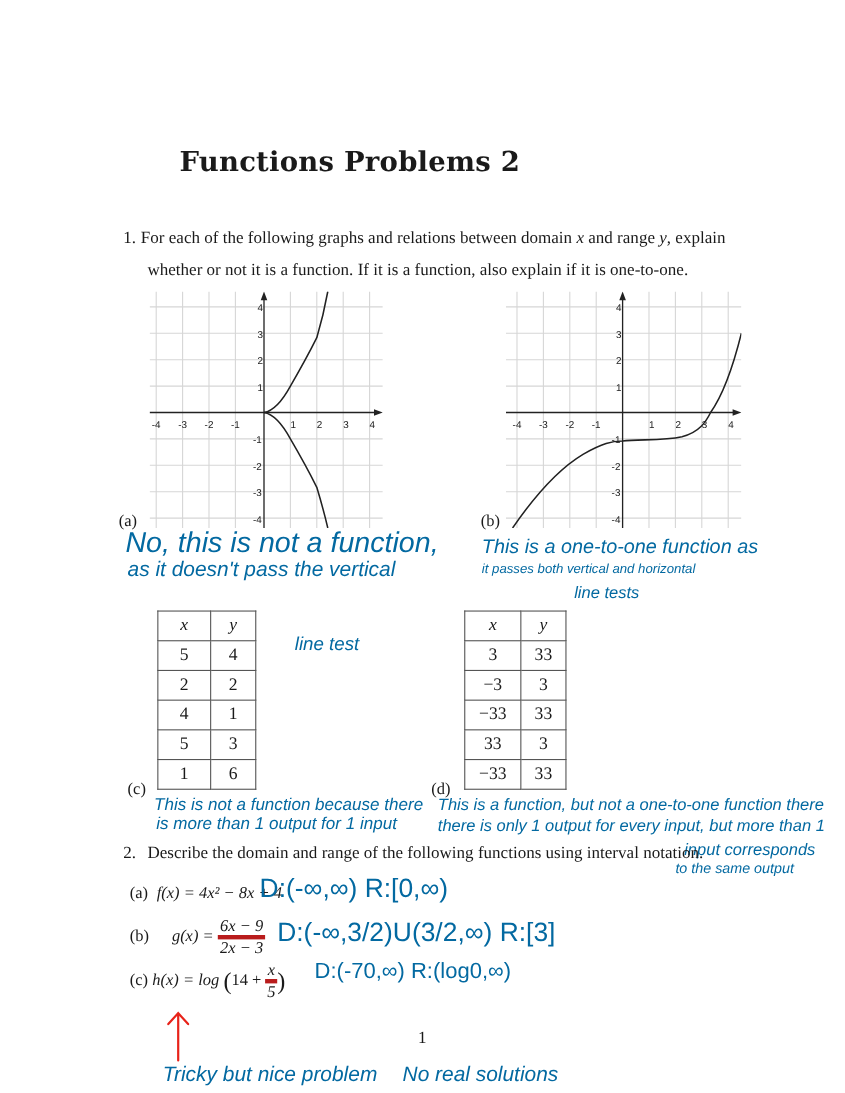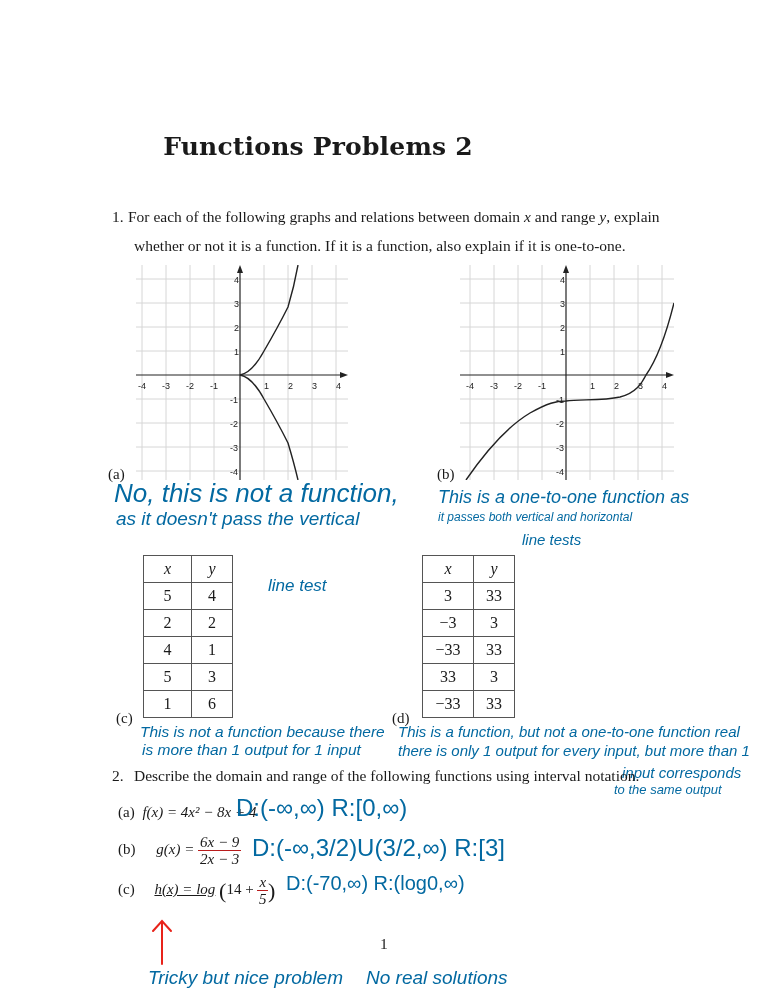--- a/index.html
+++ b/index.html
@@ -11,21 +11,21 @@
     .para { font-family: "Liberation Serif", serif; font-size: 15.5px; line-height: 20px; }
     .ital { font-style: italic; }
     .hand { font-family: "Liberation Sans", sans-serif; color: #0369a1; font-style: italic; }
     table.xy { border-collapse: collapse; font-family: "Liberation Serif", serif; font-size: 16px; }
     table.xy td { border: 1px solid #555; height: 26px; text-align: center; padding: 0; }
     .lbl { font-family: "Liberation Serif", serif; font-size: 15px; }
     svg text { font-family: "Liberation Sans", sans-serif; }
     .math { font-family: "Liberation Serif", serif; font-size: 15px; }
     .frac { display: inline-block; vertical-align: middle; text-align: center; }
     .frac span { display: block; line-height: 16px; }
-    .frac .num { border-bottom: 1px solid #b91c1c; padding: 0 2px; }
+    .frac .num { border-bottom: 4px solid #b91c1c; padding: 0 2px; }
   </style>
 </head>
 <body>
 
 <div class="abs title">Functions Problems 2</div>
 
 <div class="abs para" style="left:112px; top:207px;">1.</div>
 <div class="abs para" style="left:128px; top:207px; width:620px;">
   <span>For each of the following graphs and relations between domain </span><span class="ital">x</span><span> and range </span><span class="ital">y</span><span>, explain</span>
 </div>
@@ -186,21 +186,21 @@
         <td>−33</td>
         <td>33</td>
       </tr>
 </tbody>
   </table>
 <div class="abs lbl" style="left:392px; top:710px;">(d)</div>
 
 <div class="abs hand" style="left:140px; top:723px; font-size:15.5px;">This is not a function because there</div>
 <div class="abs hand" style="left:142px; top:741px; font-size:15.5px;">is more than 1 output for 1 input</div>
 
-<div class="abs hand" style="left:398px; top:723px; font-size:15px;">This is a function, but not a one-to-one function real</div>
+<div class="abs hand" style="left:398px; top:723px; font-size:15px;">This is a function, but not a one-to-one function there</div>
 <div class="abs hand" style="left:398px; top:742px; font-size:15px;">there is only 1 output for every input, but more than 1</div>
 <div class="abs hand" style="left:622px; top:764px; font-size:15px;">input corresponds</div>
 <div class="abs hand" style="left:614px; top:782px; font-size:13px;">to the same output</div>
 
 <div class="abs para" style="left:112px; top:766px;">2.</div>
 <div class="abs para" style="left:134px; top:766px;">Describe the domain and range of the following functions using interval notation.</div>
 
 <div class="abs math" style="left:118px; top:804px;">
   <span>(a)</span>
   <span class="ital" style="margin-left:4px;">f(x) = 4x² − 8x + 4</span>
@@ -212,21 +212,21 @@
   <span class="ital" style="margin-left:17px;">g(x) =</span>
   <span class="frac ital">
     <span class="num">6x − 9</span>
     <span>2x − 3</span>
   </span>
 </div>
 <div class="abs hand" style="left:252px; top:834px; font-size:24px; font-style:normal;">D:(-∞,3/2)U(3/2,∞) R:[3]</div>
 
 <div class="abs math" style="left:118px; top:874px;">
   <span>(c)</span>
-  <span class="ital" style="margin-left:16px;text-decoration:underline;">h(x) = log</span>
+  <span class="ital" style="margin-left:0;">h(x) = log</span>
   <span style="font-size:22px; vertical-align:middle;">(</span><span>14 +</span>
   <span class="frac ital">
     <span class="num">x</span>
     <span>5</span>
   </span><span style="font-size:22px; vertical-align:middle;">)</span>
 </div>
 <div class="abs hand" style="left:286px; top:872px; font-size:20px; font-style:normal;">D:(-70,∞) R:(log0,∞)</div>
 
 <svg class="abs" style="left:150px; top:918px;" width="24" height="48" viewBox="0 0 24 48">
   <path d="M12,46 L12,4 M3,13 L12,3 L21,13" fill="none" stroke="#e8231a" stroke-width="2" stroke-linecap="round"></path>

